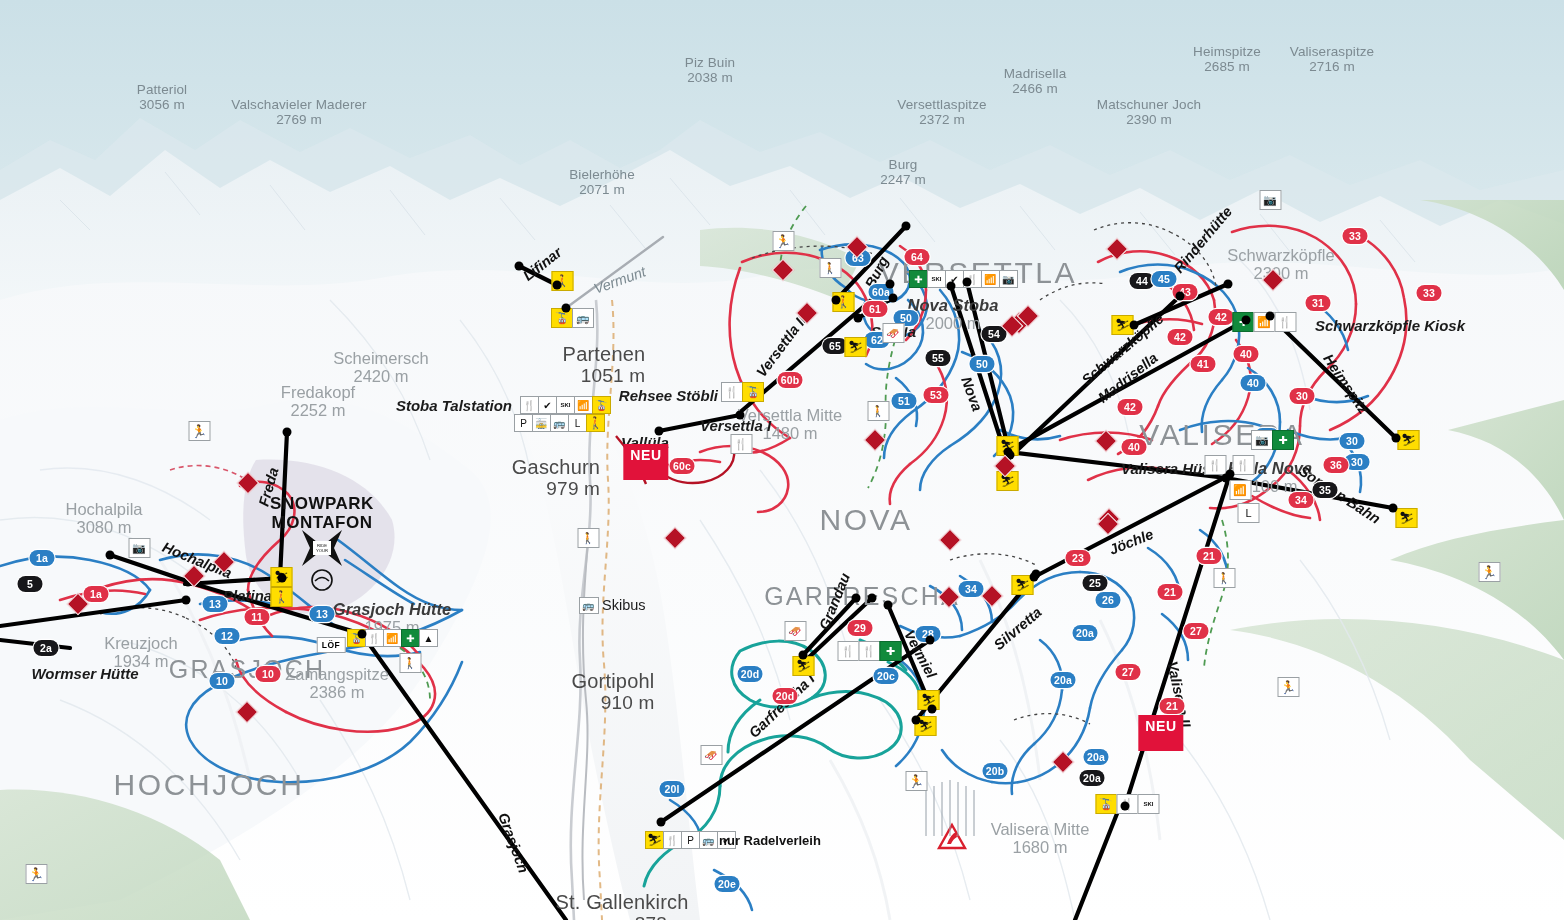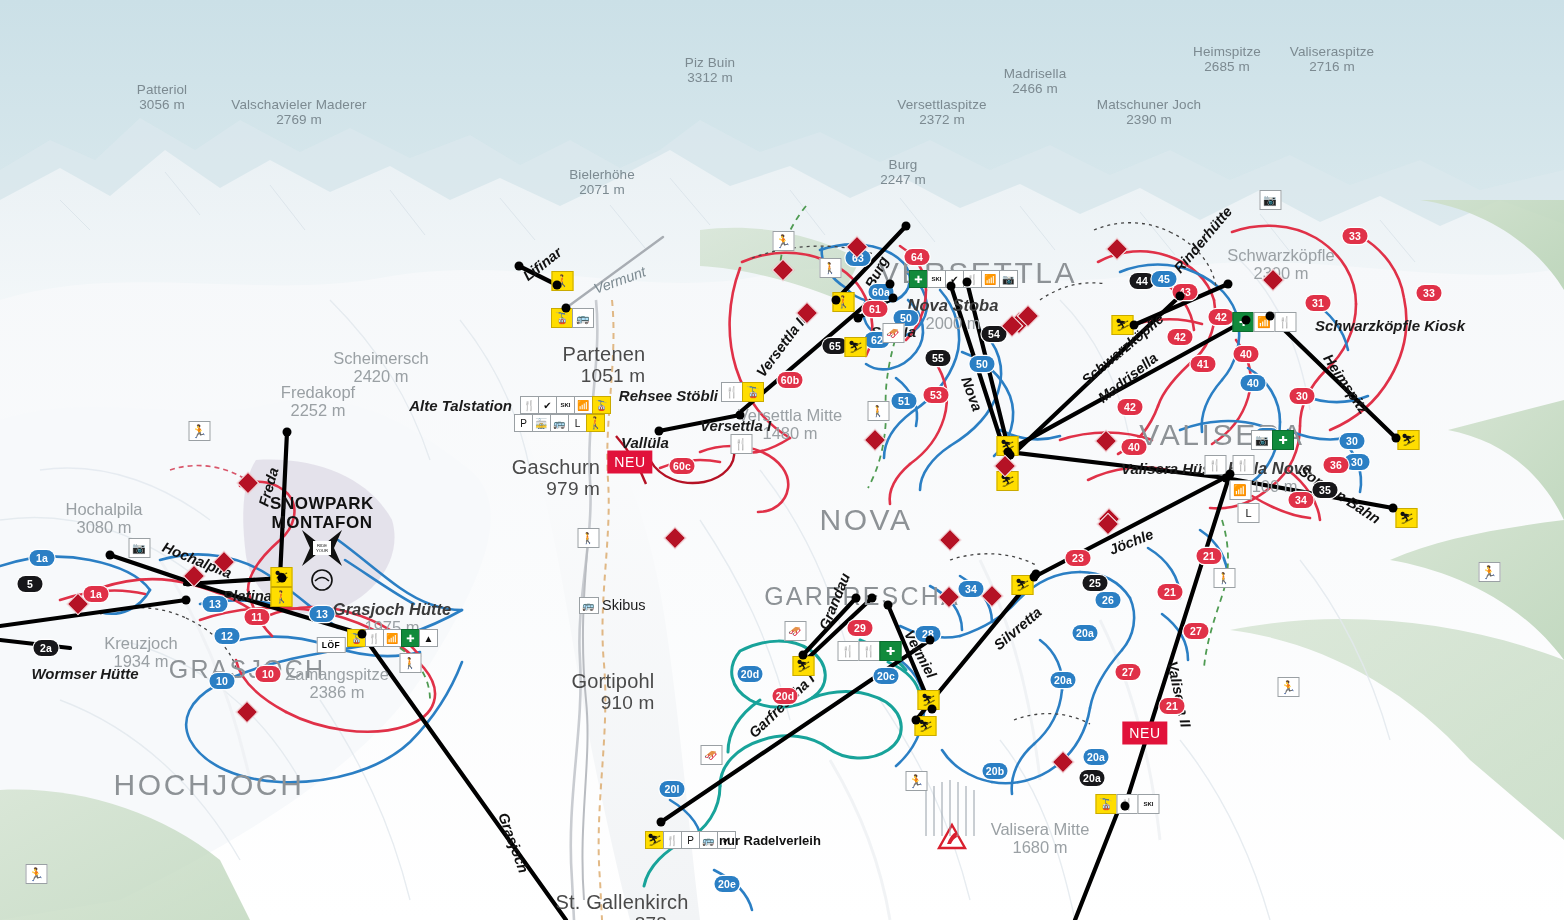--- a/index.html
+++ b/index.html
@@ -46,22 +46,22 @@
 
   
   .ibox{position:absolute;background:#fff;border:1px solid #9aa0a4;display:flex;align-items:center;justify-content:center;
         font-size:11px;color:#111;box-sizing:border-box;}
   .ibox.y{background:#ffdd00;border-color:#c9aa00;}
   .ibox.g{background:#118a3c;border-color:#0b6c2e;color:#fff;}
   .iconrow{position:absolute;display:flex;transform:translate(-50%,-50%);}
   .iconrow .ibox{position:relative;width:22px;height:20px;margin-right:-1px;}
   .iconrow.sm .ibox{width:19px;height:18px;font-size:10px;}
 
-  .neu{position:absolute;background:#e1123a;color:#fff;font-size:14px;font-weight:normal;
-       padding:3px 7px 4px;letter-spacing:.6px;transform:translate(-50%,-50%);}
+  .neu{position:absolute;background:#e1123a;color:#fff;font-size:14px;font-weight:bold;
+       padding:3px 7px 17px;letter-spacing:.6px;transform:translate(-50%,-50%);margin-left:16px;}
 
   .node{position:absolute;width:9px;height:9px;border-radius:50%;background:#000;transform:translate(-50%,-50%);}
 
   .diamond{position:absolute;width:14px;height:14px;background:#b51225;border:1.6px solid #fff;
            transform:translate(-50%,-50%) rotate(45deg);}
 
   .snowpark{position:absolute;transform:translate(-50%,-50%);text-align:center;color:#111;}
   .snowpark .t1{font-size:17px;font-weight:bold;letter-spacing:.5px;}
   .snowpark .t2{font-size:17px;font-weight:bold;letter-spacing:.5px;line-height:1;}
 
@@ -374,21 +374,21 @@
 
   <div id="overlay">
       <div class="lbl sector" style="left: 978px; top: 256px;">VERSETTLA</div>
       <div class="lbl sector" style="left: 866px; top: 503px;">NOVA</div>
       <div class="lbl sector" style="left: 1222px; top: 418px;">VALISERA</div>
       <div class="lbl sector sm" style="left: 862px; top: 582px;">GARFRESCHA</div>
       <div class="lbl sector sm" style="left: 247px; top: 655px;">GRASJOCH</div>
       <div class="lbl sector" style="left: 209px; top: 768px;">HOCHJOCH</div>
       <div class="lbl peak" style="left: 162px; top: 82px;"><span>Patteriol</span><span class="m">3056 m</span></div>
       <div class="lbl peak" style="left: 299px; top: 97px;"><span>Valschavieler Maderer</span><span class="m">2769 m</span></div>
-      <div class="lbl peak" style="left: 710px; top: 55px;"><span>Piz Buin</span><span class="m">3312 m</span></div>
+      <div class="lbl peak" style="left: 710px; top: 55px;"><span>Piz Buin</span><span class="m">2038 m</span></div>
       <div class="lbl peak" style="left: 602px; top: 167px;"><span>Bielerhöhe</span><span class="m">2071 m</span></div>
       <div class="lbl peak" style="left: 1035px; top: 66px;"><span>Madrisella</span><span class="m">2466 m</span></div>
       <div class="lbl peak" style="left: 942px; top: 97px;"><span>Versettlaspitze</span><span class="m">2372 m</span></div>
       <div class="lbl peak" style="left: 1149px; top: 97px;"><span>Matschuner Joch</span><span class="m">2390 m</span></div>
       <div class="lbl peak" style="left: 1227px; top: 44px;"><span>Heimspitze</span><span class="m">2685 m</span></div>
       <div class="lbl peak" style="left: 1332px; top: 44px;"><span>Valiseraspitze</span><span class="m">2716 m</span></div>
       <div class="lbl peak" style="left: 903px; top: 157px;"><span>Burg</span><span class="m">2247 m</span></div>
       <div class="lbl place" style="left: 381px; top: 349px;"><span>Scheimersch</span><span class="m">2420 m</span></div>
       <div class="lbl place" style="left: 318px; top: 383px;"><span>Fredakopf</span><span class="m">2252 m</span></div>
       <div class="lbl place" style="left: 104px; top: 500px;"><span>Hochalpila</span><span class="m">3080 m</span></div>
@@ -397,21 +397,21 @@
       <div class="lbl place" style="left: 953px; top: 296px; font-style: italic; color: rgb(58, 58, 58); font-weight: bold;"><span>Nova Stoba</span><span class="m" style="font-style: normal; font-weight: normal; color: rgb(154, 160, 164);">2000 m</span></div>
       <div class="lbl place" style="left: 790px; top: 406px;"><span>Versettla Mitte</span><span class="m">1480 m</span></div>
       <div class="lbl place" style="left: 1281px; top: 246px;"><span>Schwarzköpfle</span><span class="m">2300 m</span></div>
       <div class="lbl place" style="left: 1270px; top: 459px; font-style: italic; color: rgb(58, 58, 58); font-weight: bold;"><span>Bella Nova</span><span class="m" style="font-style: normal; font-weight: normal; color: rgb(154, 160, 164);">2100 m</span></div>
       <div class="lbl place" style="left: 1040px; top: 820px;"><span>Valisera Mitte</span><span class="m">1680 m</span></div>
       <div class="lbl place" style="left: 392px; top: 600px; font-style: italic; color: rgb(58, 58, 58); font-weight: bold;"><span>Grasjoch Hütte</span><span class="m" style="font-style: normal; font-weight: normal; color: rgb(154, 160, 164);">1975 m</span></div>
       <div class="lbl village" style="left: 604px; top: 343px;"><span>Partenen</span><span class="m">1051 m</span></div>
       <div class="lbl village" style="left: 556px; top: 456px;"><span>Gaschurn</span><span class="m">979 m</span></div>
       <div class="lbl village" style="left: 613px; top: 670px;"><span>Gortipohl</span><span class="m">910 m</span></div>
       <div class="lbl village" style="left: 622px; top: 891px;"><span>St. Gallenkirch</span><span class="m">878 m</span></div>
-      <div class="lbl hut r" style="left: 512px; top: 398px;">Alte Talstation</div>
+      <div class="lbl hut r" style="left: 512px; top: 398px;">Stoba Talstation</div>
       <div class="lbl hut r" style="left: 718px; top: 388px;">Rehsee Stöbli</div>
       <div class="lbl hut c" style="left: 85px; top: 666px;">Wormser Hütte</div>
       <div class="lbl hut c" style="left: 1170px; top: 461px;">Valisera Hüsli</div>
       <div class="lbl hut" style="left: 1315px; top: 318px;">Schwarzköpfle Kiosk</div>
       <div class="lbl hut" style="left: 223px; top: 588px;">Platina</div>
       <div class="lbl hut" style="left: 871px; top: 324px;">Spatla</div>
       <div class="lbl hut" style="left: 621px; top: 435px;">Vallüla</div>
       <div class="lbl hut" style="left: 700px; top: 418px;">Versettla I</div>
       <div class="lbl liftname" style="left: 530px; top: 276px; transform: rotate(-38deg) translateY(-50%);">Lifinar</div>
       <div class="lbl liftname" style="left: 597px; top: 289px; transform: rotate(-20deg) translateY(-50%); color: rgb(124, 138, 145); font-weight: normal;">Vermunt</div>

